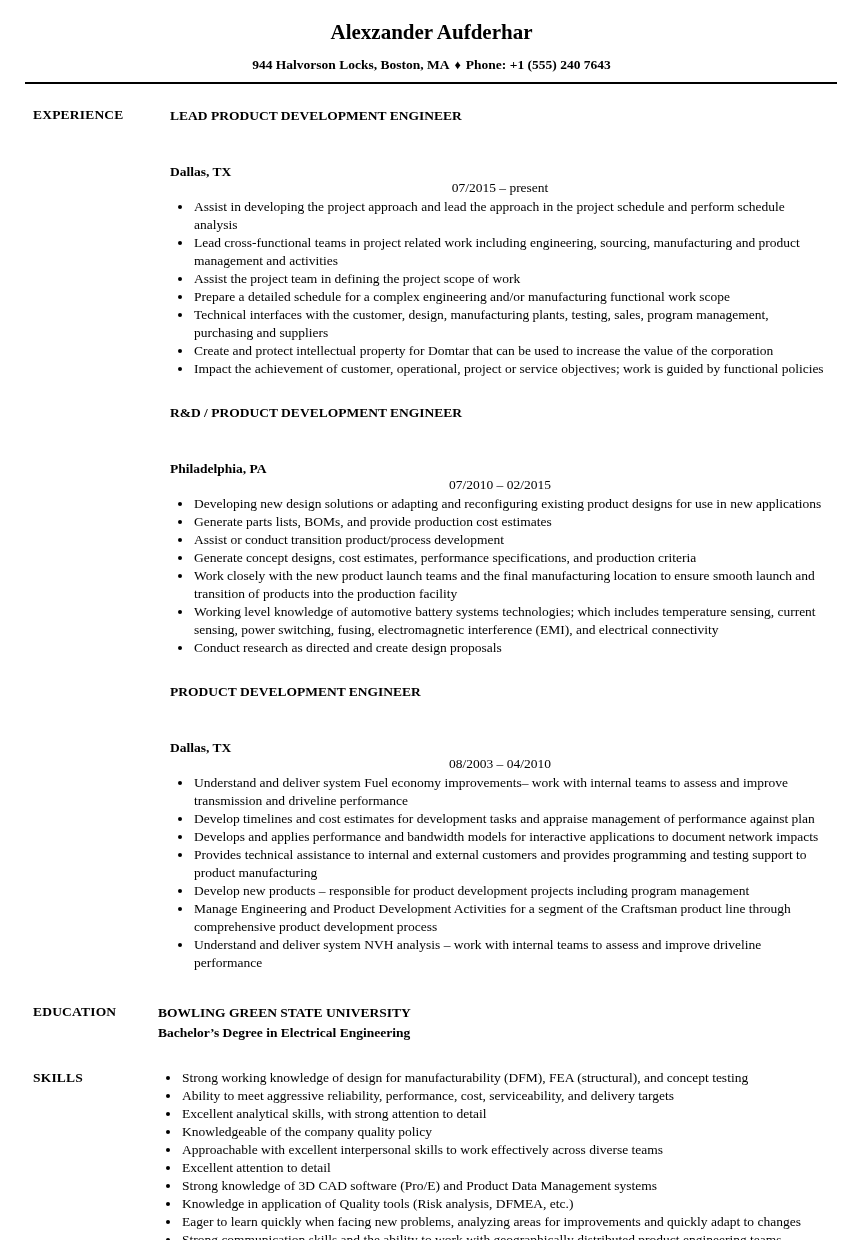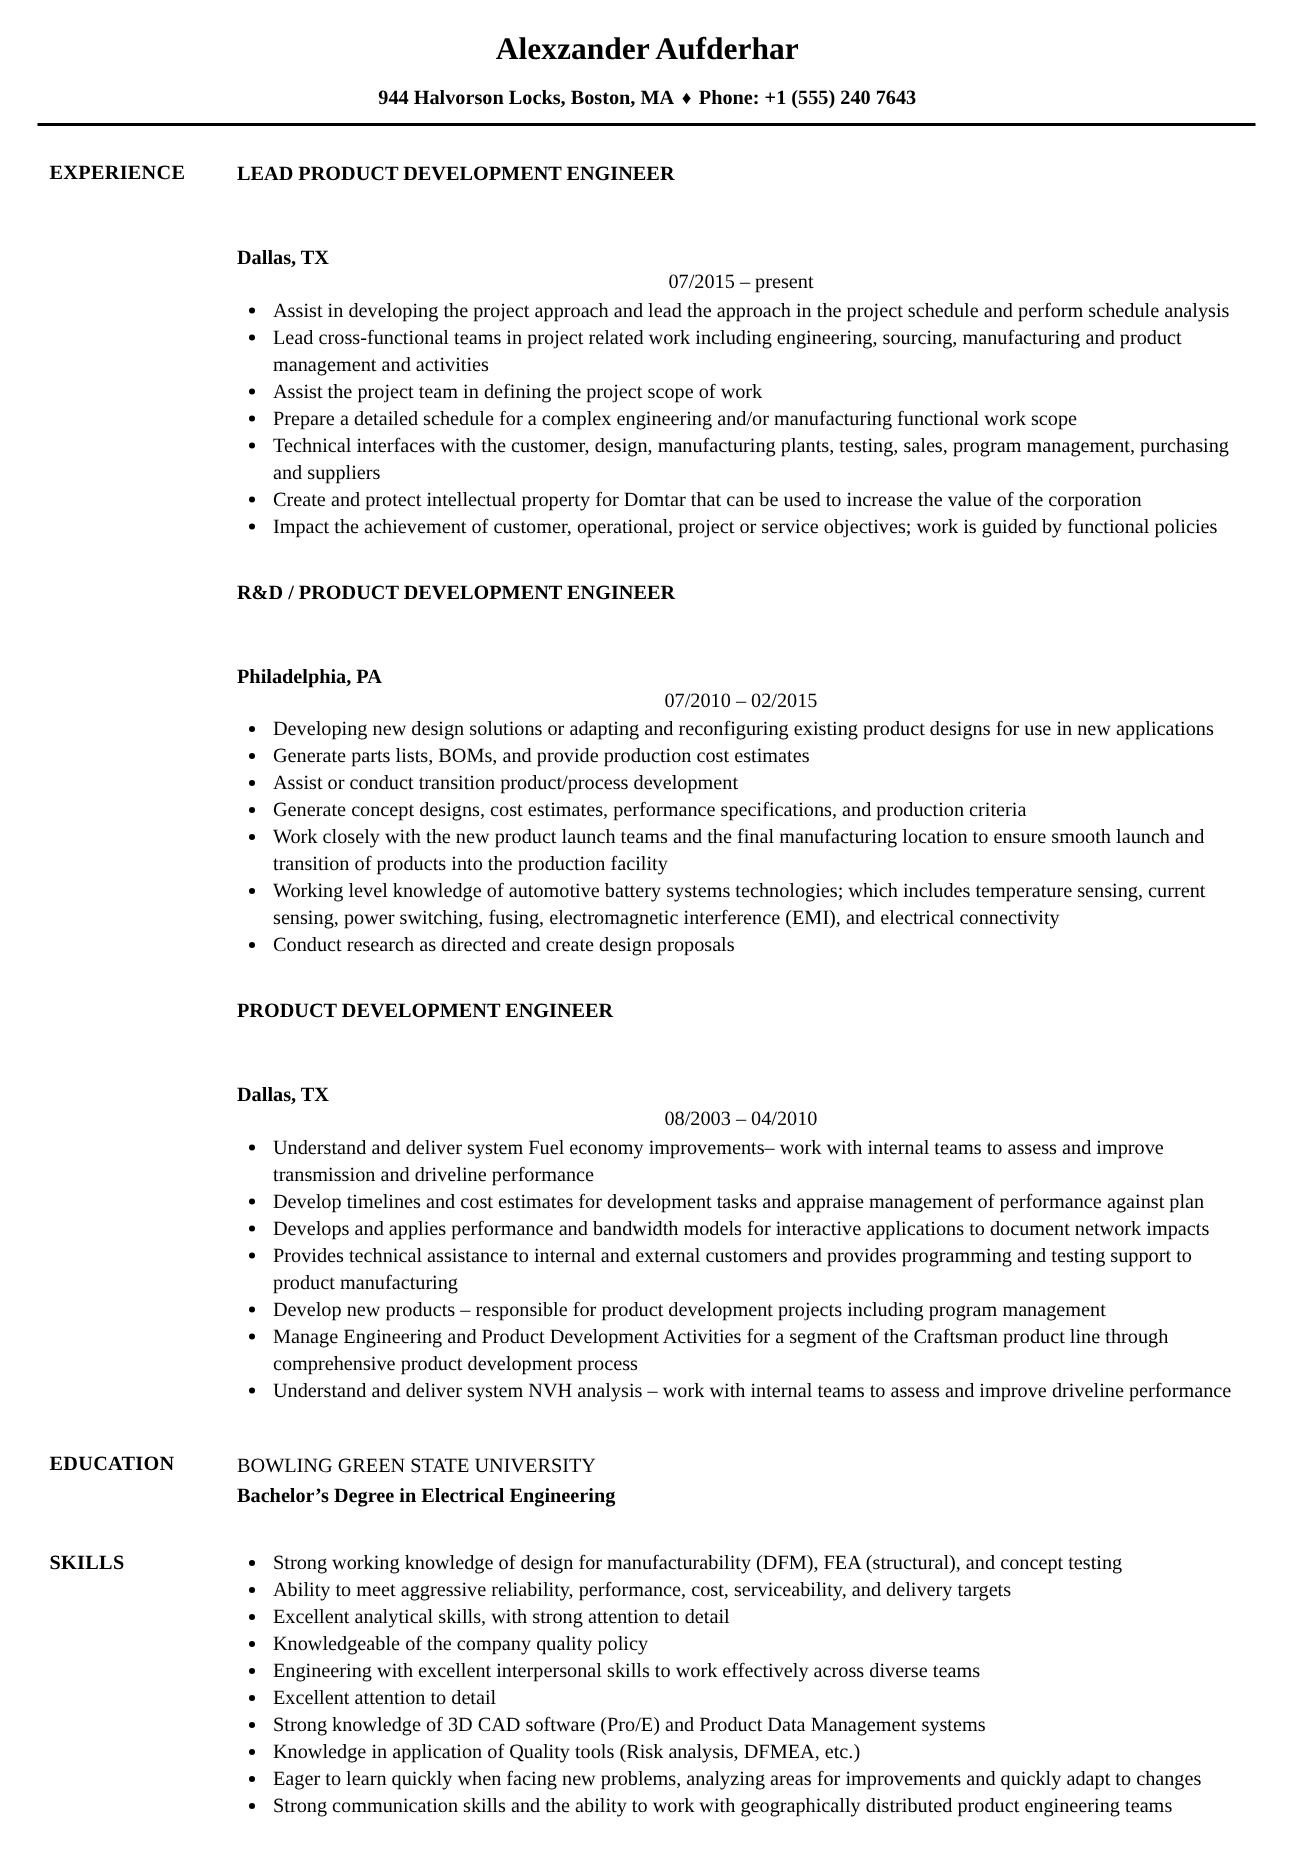--- a/index.html
+++ b/index.html
@@ -39,39 +39,39 @@
     height: 0;
   }
 
   
   .section {
     display: grid;
     grid-template-columns: 125px 1fr;
     align-items: start;
   }
   .section-label { font-weight: 700; letter-spacing: 0.2px; }
-  .section-experience { margin-top: 22px; }
+  .section-experience { margin-top: 22px; gap: 12px; }
   .section-education  { margin-top: 31px; }
   .section-skills     { margin-top: 26px; }
 
   
   .job + .job { margin-top: 25px; }
   .job-title   { font-weight: 700; line-height: 19px; margin-bottom: 3px; }
   .job-location{ font-weight: 700; line-height: 16px; margin-top: 39px; }
   .job-dates   { line-height: 16px; margin-bottom: 2px; text-align: center; }
 
   ul.bullets {
     margin: 0;
     padding-left: 23px;
     list-style: disc;
   }
   ul.bullets li { padding-left: 1px; }
 
   
-  .school { font-weight: 400; line-height: 20px; }
+  .school { font-weight: 700; line-height: 20px; }
   .degree { font-weight: 700; line-height: 20px; }
 </style>
 </head>
 <body>
 
 <div class="page">
 
   <div>
     <div class="name">Alexzander Aufderhar</div>
     <div class="contact">
@@ -145,21 +145,21 @@
 
   <div class="section section-skills">
     <div class="section-label">SKILLS</div>
     <div>
       <ul class="bullets">
 
       <li>Strong working knowledge of design for manufacturability (DFM), FEA (structural), and concept testing</li>
           <li>Ability to meet aggressive reliability, performance, cost, serviceability, and delivery targets</li>
           <li>Excellent analytical skills, with strong attention to detail</li>
           <li>Knowledgeable of the company quality policy</li>
-          <li>Engineering with excellent interpersonal skills to work effectively across diverse teams</li>
+          <li>Approachable with excellent interpersonal skills to work effectively across diverse teams</li>
           <li>Excellent attention to detail</li>
           <li>Strong knowledge of 3D CAD software (Pro/E) and Product Data Management systems</li>
           <li>Knowledge in application of Quality tools (Risk analysis, DFMEA, etc.)</li>
           <li>Eager to learn quickly when facing new problems, analyzing areas for improvements and quickly adapt to changes</li>
           <li>Strong communication skills and the ability to work with geographically distributed product engineering teams</li>
         </ul>
     </div>
   </div>
 
 </div>

